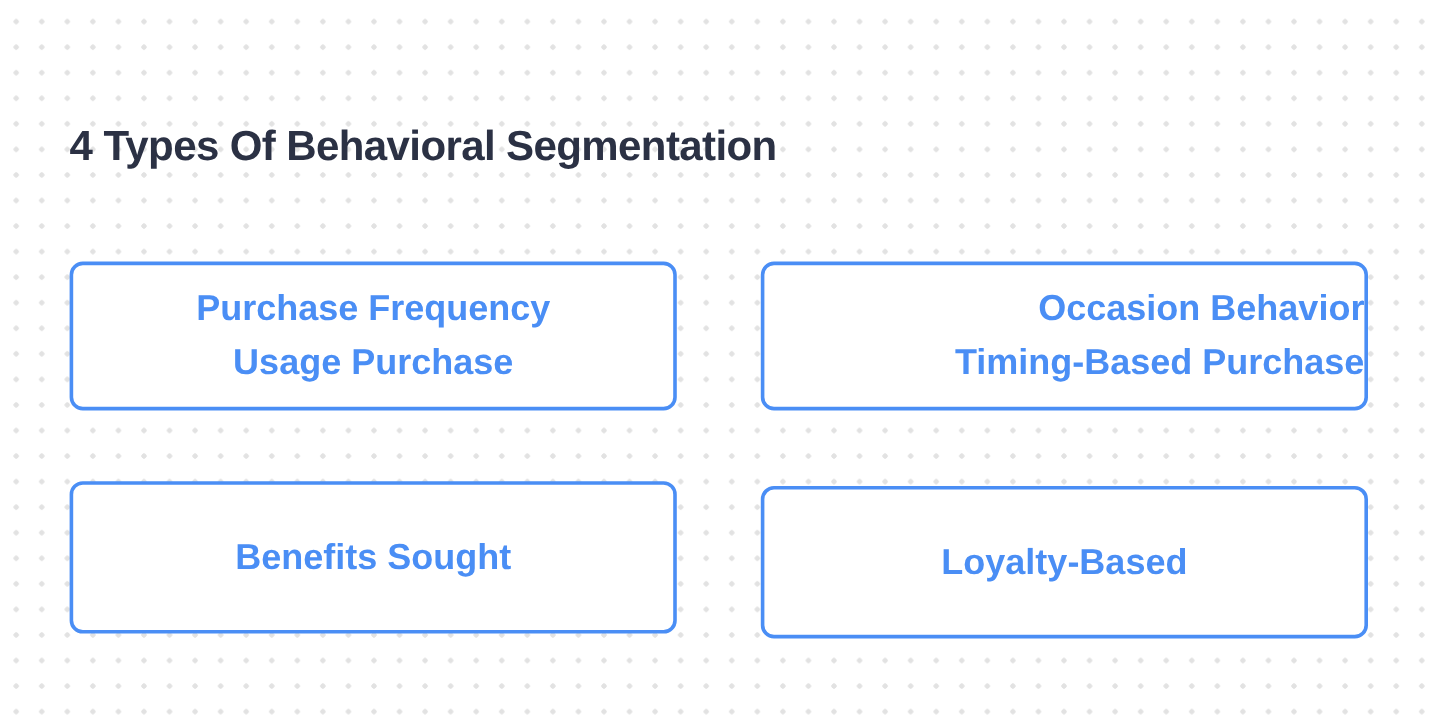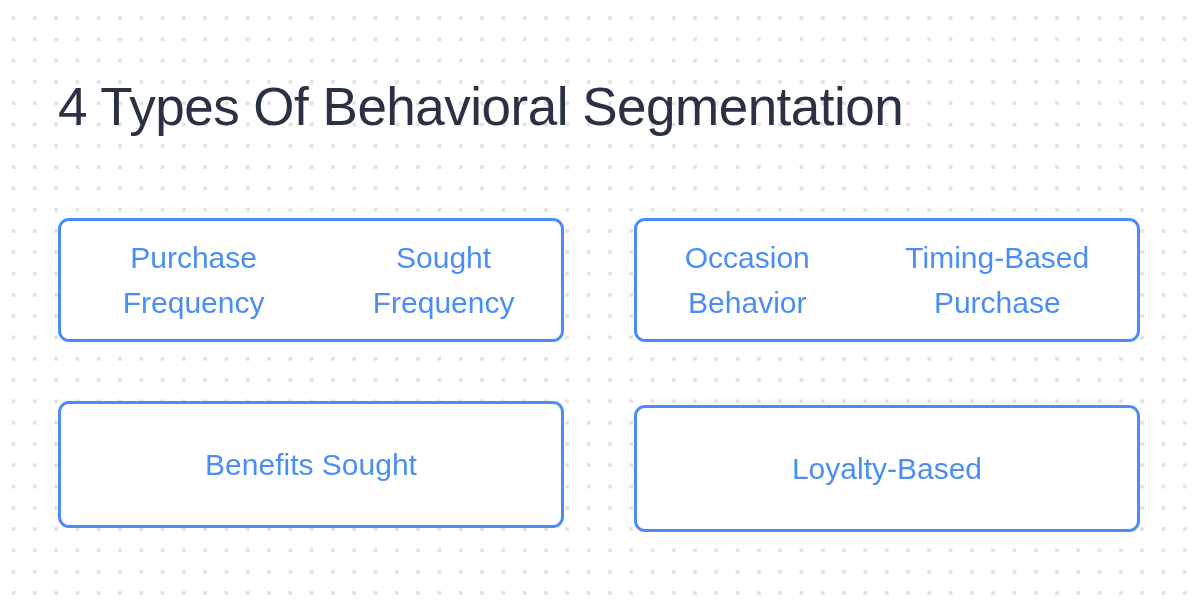--- a/index.html
+++ b/index.html
@@ -15,61 +15,61 @@
     background-color: #ffffff;
     
     background-image: radial-gradient(circle, var(--dot-color, #e2e2e2) 2px, rgba(255,255,255,0) 2.4px);
     background-size: 21.3px 21.3px;
     background-position: 2.85px 7.35px;
     font-family: "Liberation Sans", "DejaVu Sans", sans-serif;
   }
   .page-title {
     position: absolute;
     left: 58px;
-    top: 44px;
-    font-size: 53px;
+    top: 72px;
+    font-size: 35px;
     line-height: 53px;
-    font-weight: 400;
+    font-weight: 700;
     letter-spacing: -0.5px;
     color: var(--title-color, #2b3144);
     white-space: nowrap;
   }
   .seg-box {
     position: absolute;
     box-sizing: border-box;
     background: #ffffff;
     border: 3px solid var(--accent, #4a8ef5);
     border-radius: 11px;
     display: flex;
-    flex-direction: row;
+    flex-direction: column;
     align-items: center;
     justify-content: center;
     text-align: center;
     color: var(--accent, #4a8ef5);
     font-size: 30px;
-    font-weight: 400;
+    font-weight: 700;
     line-height: 45px;
   }
   .seg-box .line { display: block; }
   .seg-box .line:empty { display: none; }
   #box-1 { left: 58px;  top: 218px; width: 506px; height: 124px; }
-  #box-2 { left: 634px; top: 218px; width: 506px; height: 124px; }
+  #box-2 { left: 634px; top: 218px; width: 506px; height: 124px; align-items: flex-end; }
   #box-3 { left: 58px;  top: 401px; width: 506px; height: 127px; }
   #box-4 { left: 634px; top: 405px; width: 506px; height: 127px; }
 </style>
 </head>
 <body>
 
 <div class="canvas">
 
   <h1 class="page-title">4 Types Of Behavioral Segmentation</h1>
 
   <div class="seg-box" id="box-1">
     <span class="line">Purchase Frequency</span>
-    <span class="line">Sought Frequency</span>
+    <span class="line">Usage Purchase</span>
   </div>
 
   <div class="seg-box" id="box-2">
     <span class="line">Occasion Behavior</span>
     <span class="line">Timing-Based Purchase</span>
   </div>
 
   <div class="seg-box" id="box-3">
     <span class="line">Benefits Sought</span>
 

